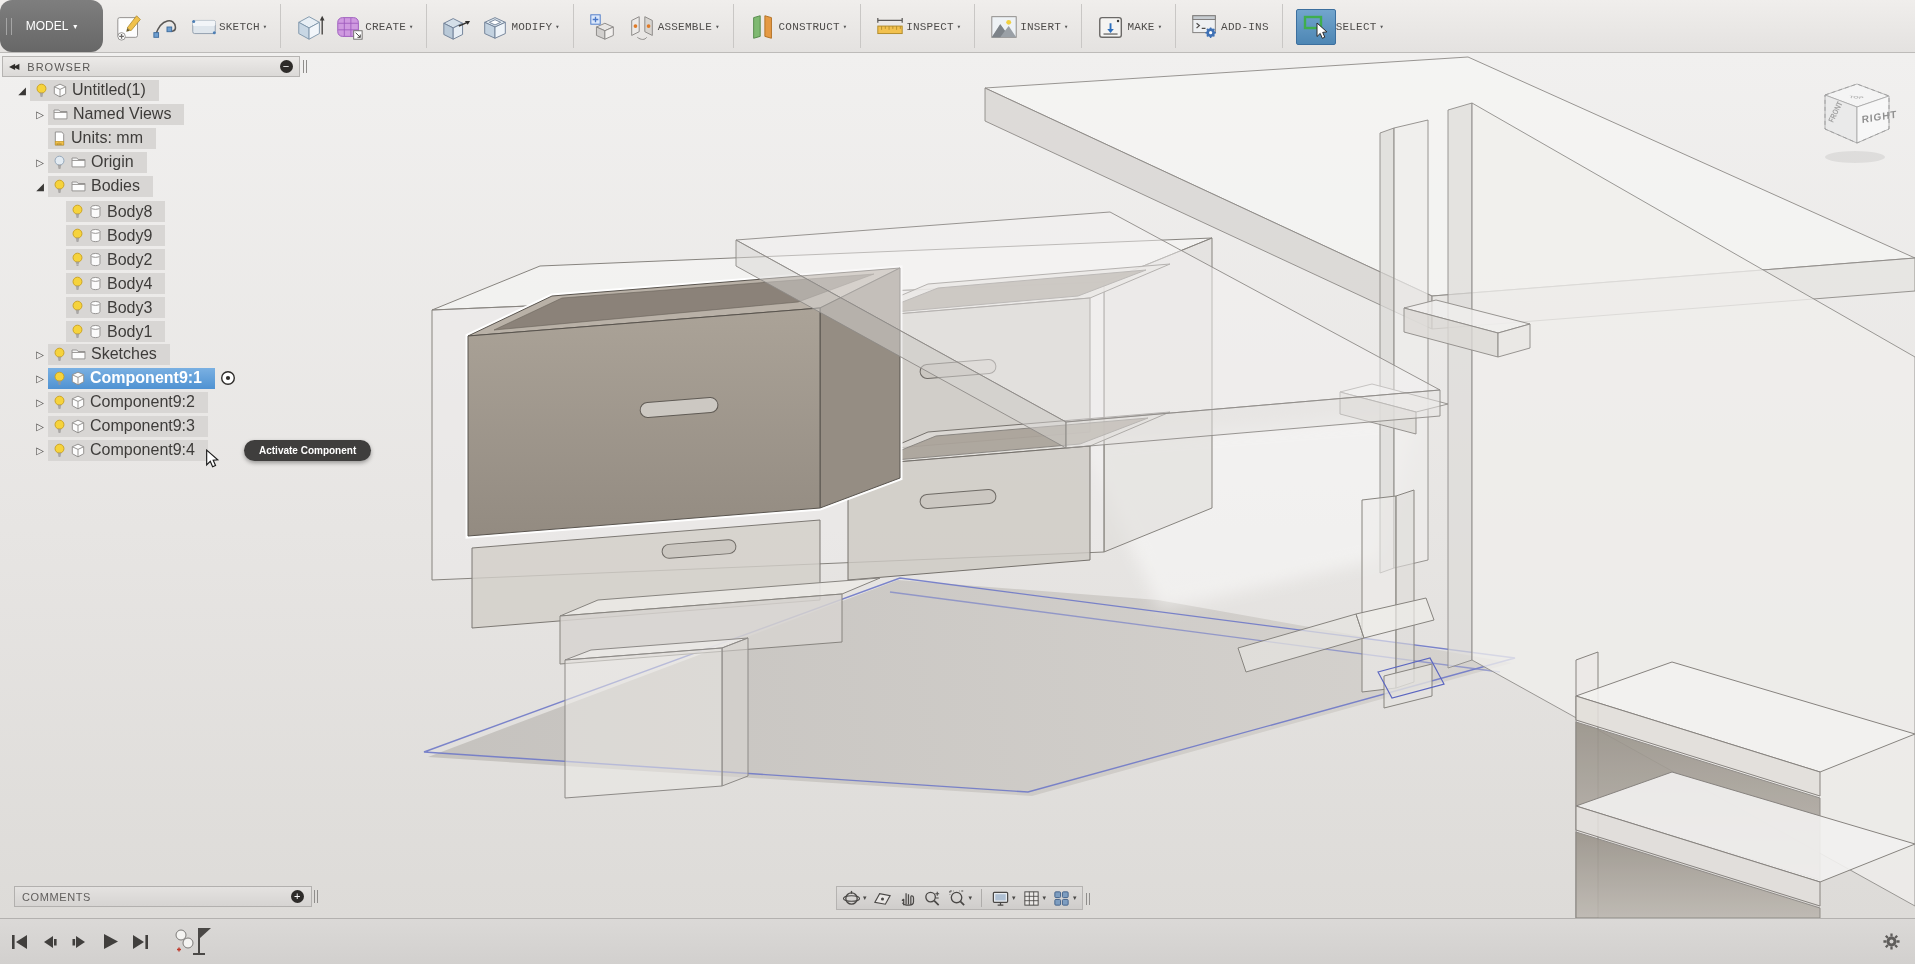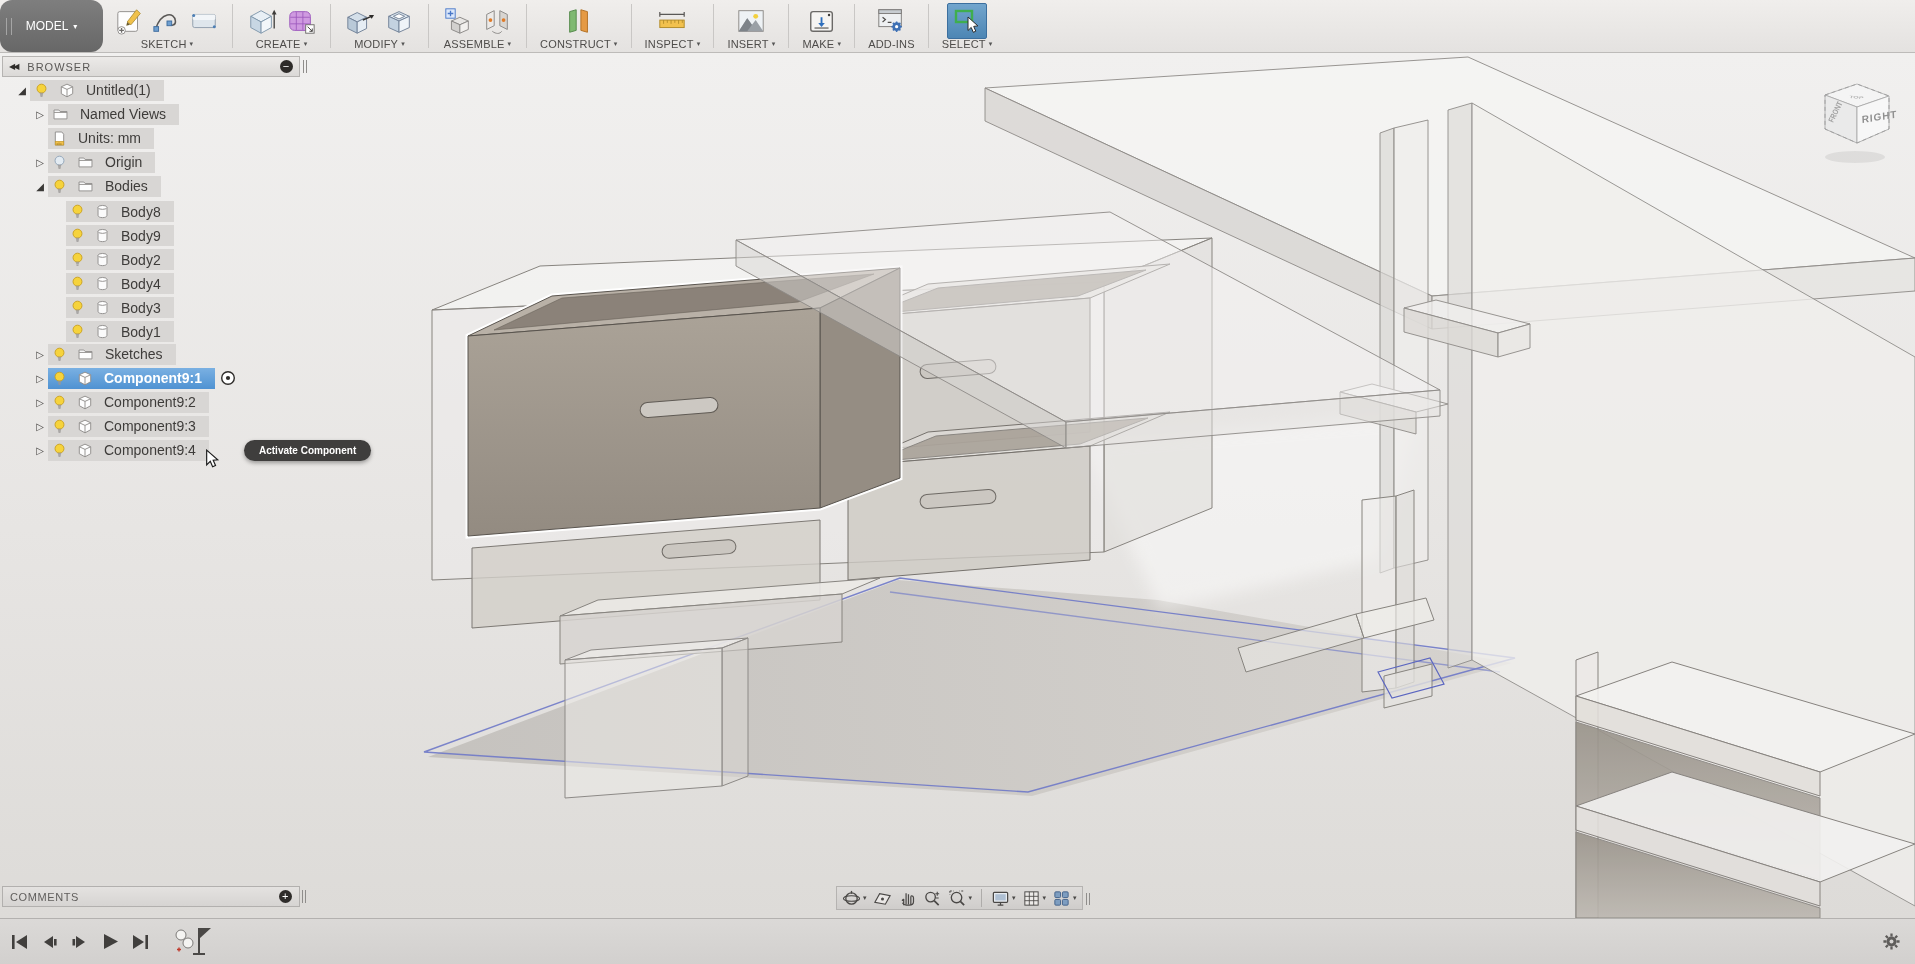--- a/index.html
+++ b/index.html
@@ -9,22 +9,22 @@
   
   .toolbar { position:absolute; left:0; top:0; width:1915px; height:53px;
     background:linear-gradient(#f0eeec,#e4e2e0); border-bottom:1px solid #bdbbb9;
     display:flex; align-items:stretch; z-index:50; }
   .model-btn { width:103px; background:linear-gradient(#7e7e7e,#676767);
     color:#fff; font-size:12px; display:flex; align-items:center; justify-content:center;
     gap:5px; position:relative;border-radius:12px; }
   .model-grip { position:absolute; left:6px; top:18px; width:6px; height:17px;
     border-left:1px solid #a5a5a5; border-right:1px solid #a5a5a5; }
   .model-caret { font-size:8px; }
-  .tgroup { display:flex; flex-direction:column; align-items:center;
-    justify-content:flex-start; padding:3px 12px 1px; }
+  .tgroup { display:flex; flex-direction:row; align-items:center;
+    justify-content:flex-start; padding:3px 12px 1px;font-family:Liberation Mono, monospace; }
   .ticons { display:flex; align-items:center; gap:7px; height:35px; }
   .tlabel { font-size:11px; color:#4e4c4a; display:flex; align-items:center; gap:3px;
     letter-spacing:.2px; }
   .tlabel .caret { font-size:7px; color:#555; }
   .tsep { width:1px; background:#c9c7c5; margin:4px 1px; }
   .sel-tool { width:40px; height:36px; background:linear-gradient(#72a5cd,#4d86b4);
     border:1px solid #3c6f9e; border-radius:2px; display:flex; align-items:center;
     justify-content:center; }
 
   
@@ -41,22 +41,22 @@
   .bheader .spring { flex:1; }
   .badge-circle { width:13px; height:13px; border-radius:50%; background:#2e2c2a;
     color:#fff; font-size:11px; line-height:12px; text-align:center; }
   .phandle { position:absolute; right:-7px; top:4px; width:4px; height:13px;
     border-left:1px solid #8f8d8b; border-right:1px solid #8f8d8b; }
   .tree { margin-top:1px; }
   .trow { height:24px; display:flex; align-items:center; position:relative; }
   .arr { width:16px; text-align:center; font-size:10px; color:#4a4846; flex:none; }
   .arr.exp { color:#3a3836; }
   .spacer16 { width:16px; flex:none; }
-  .chip { display:inline-flex; align-items:center; gap:12px; background:#d8d6d4;
-    height:21px; padding:0 13px 0 5px; font-size:14px; color:#3e3c3a; white-space:nowrap; }
+  .chip { display:inline-flex; align-items:center; gap:5px; background:#d8d6d4;
+    height:21px; padding:0 13px 0 5px; font-size:16px; color:#3e3c3a; white-space:nowrap; }
   .chip.sel { background:linear-gradient(#7ab0e2,#4f92d2); color:#fff; font-weight:700; }
   .ind0 { padding-left:12px; } .ind1 { padding-left:30px; } .ind2 { padding-left:64px;align-items:flex-end; }
   .radio { margin-left:5px; flex:none; }
 
   
   .tooltip { position:absolute; left:244px; top:387px; background:#3f3e3d; color:#fff;
     font-size:10px; font-weight:700; padding:5px 15px; border-radius:12px;
     box-shadow:0 2px 4px rgba(0,0,0,.35); z-index:40; white-space:nowrap; }
   .cursor { position:absolute; left:205px; top:396px; z-index:41; }
 
@@ -67,21 +67,21 @@
   .navbar { position:absolute; left:836px; top:833px; height:24px;
     background:linear-gradient(#dedcda,#cfcdcb); border:1px solid #b5b3b1;
     display:flex; align-items:center; padding:0 5px; gap:6px; z-index:20; }
   .nbtn { display:flex; align-items:center; gap:2px; }
   .nbtn .caret { font-size:7px; color:#4a4846; }
   .nsep { width:1px; height:18px; background:#aeacaa; margin:0 3px; }
   .nhandle { position:absolute; right:-8px; top:6px; width:4px; height:12px;
     border-left:1px solid #8f8d8b; border-right:1px solid #8f8d8b; }
 
   
-  .comments { position:absolute; left:2px; top:833px; width:298px; height:21px;
+  .comments { position:absolute; left:14px; top:833px; width:298px; height:21px;
     background:linear-gradient(#e4e2e0,#d6d4d2); border:1px solid #b2b0ae;
     display:flex; align-items:center; padding:0 7px; color:#605e5c; font-size:11px;
     letter-spacing:.6px; z-index:20; }
   .comments .spring { flex:1; }
 
   
   .timeline { position:absolute; left:0; top:918px; width:1915px; height:46px;
     background:linear-gradient(#dbd9d7,#d2d0ce); border-top:1px solid #b3b1af;
     display:flex; align-items:center; z-index:50; }
   .tl-controls { display:flex; align-items:center; gap:11px; margin-left:10px; }

